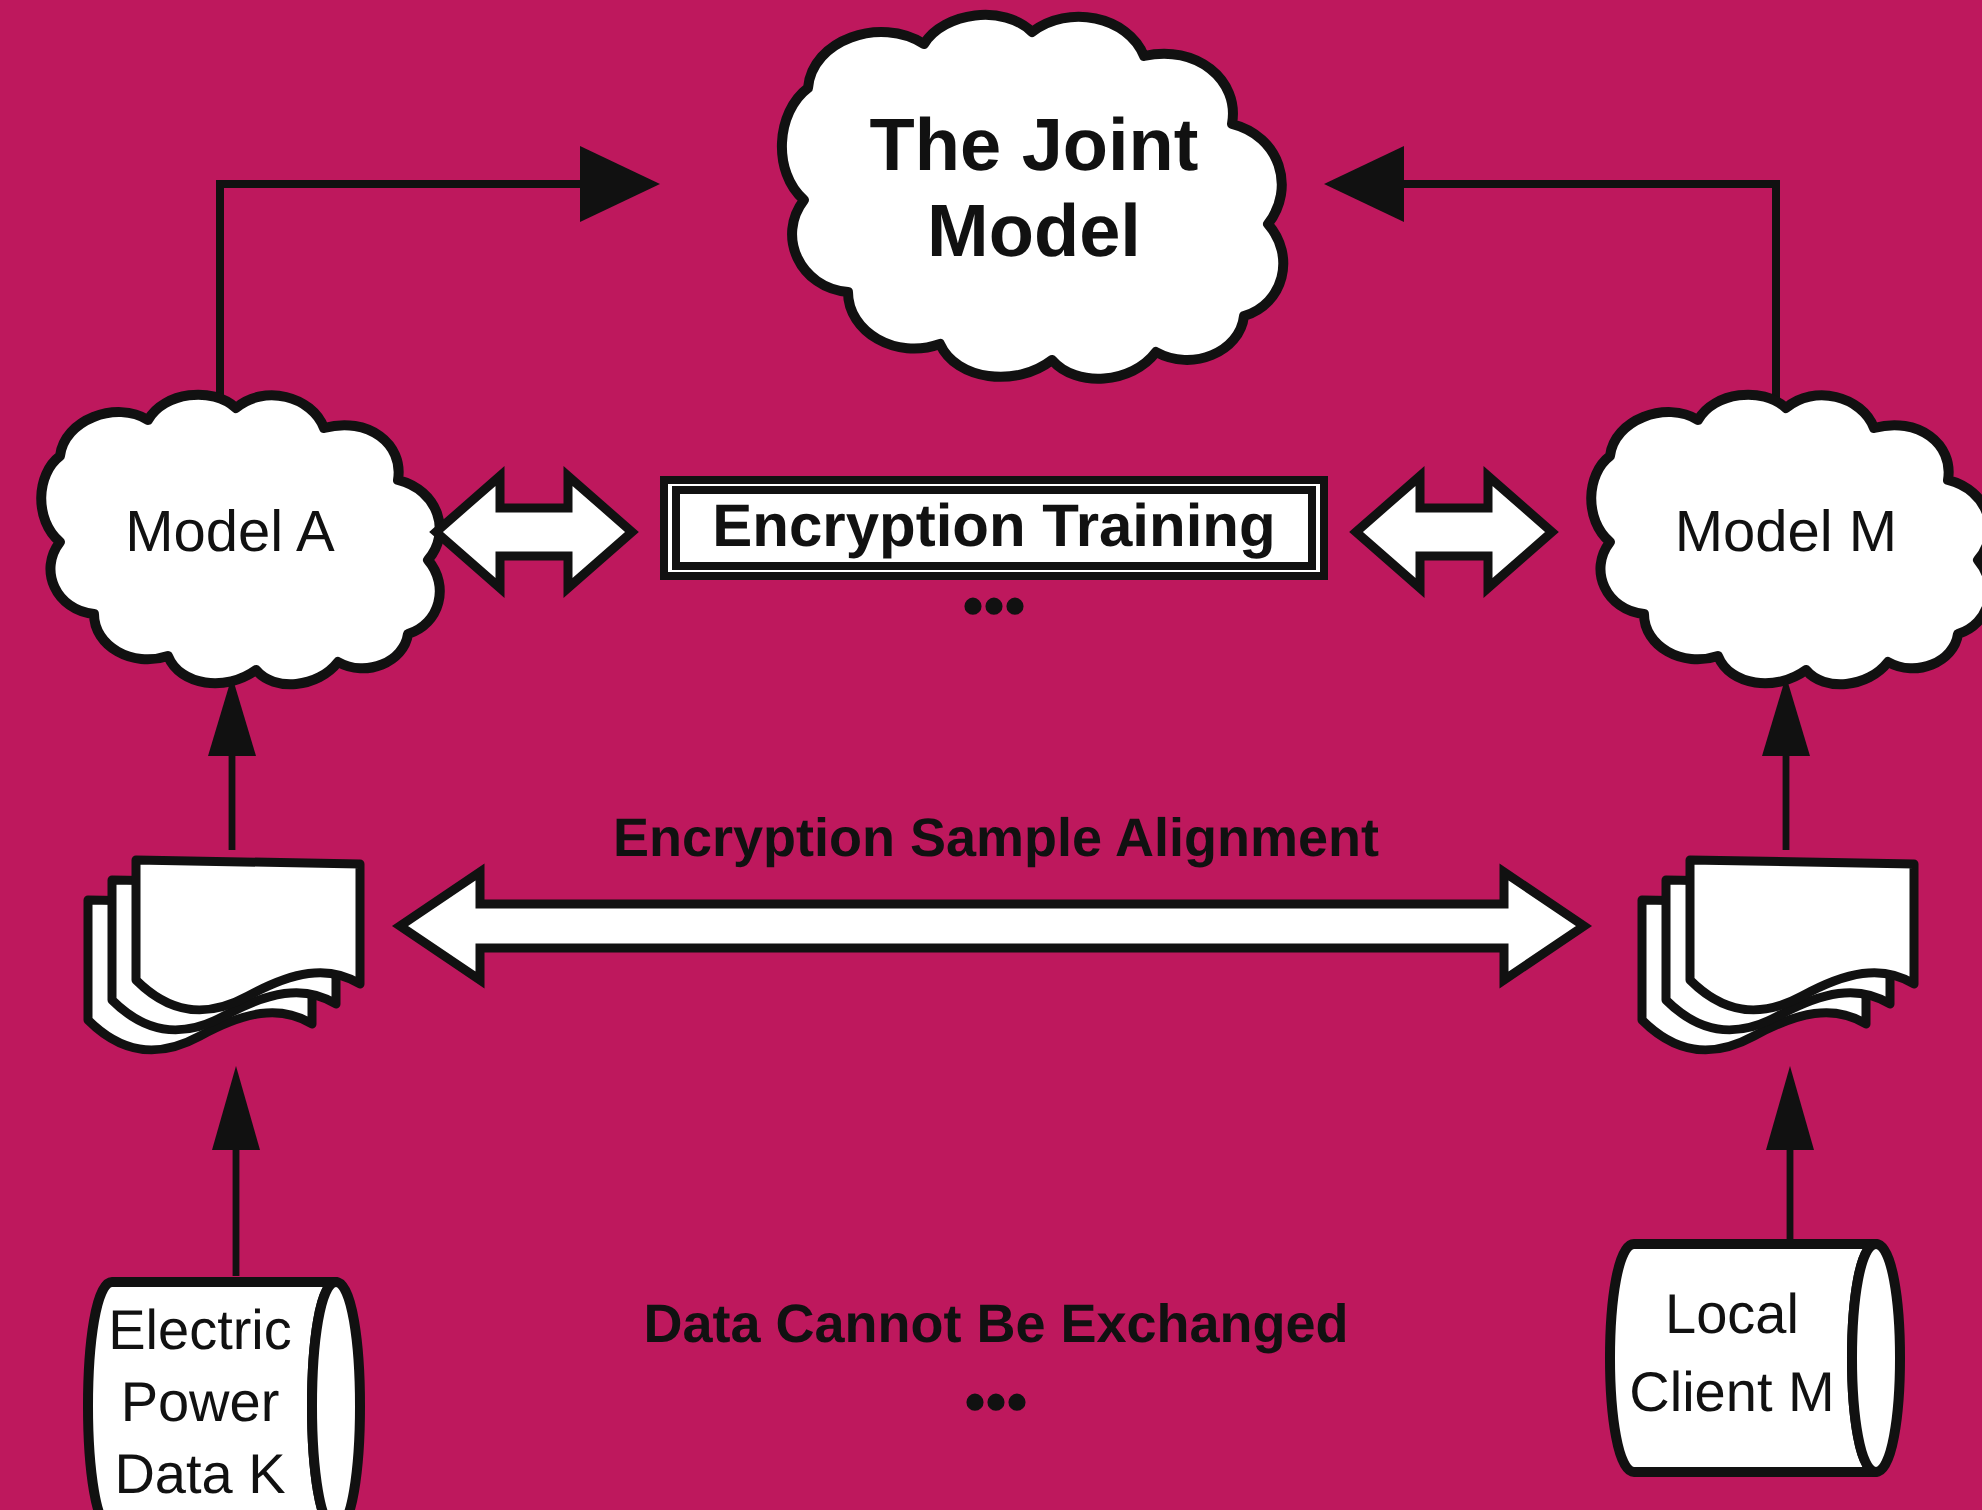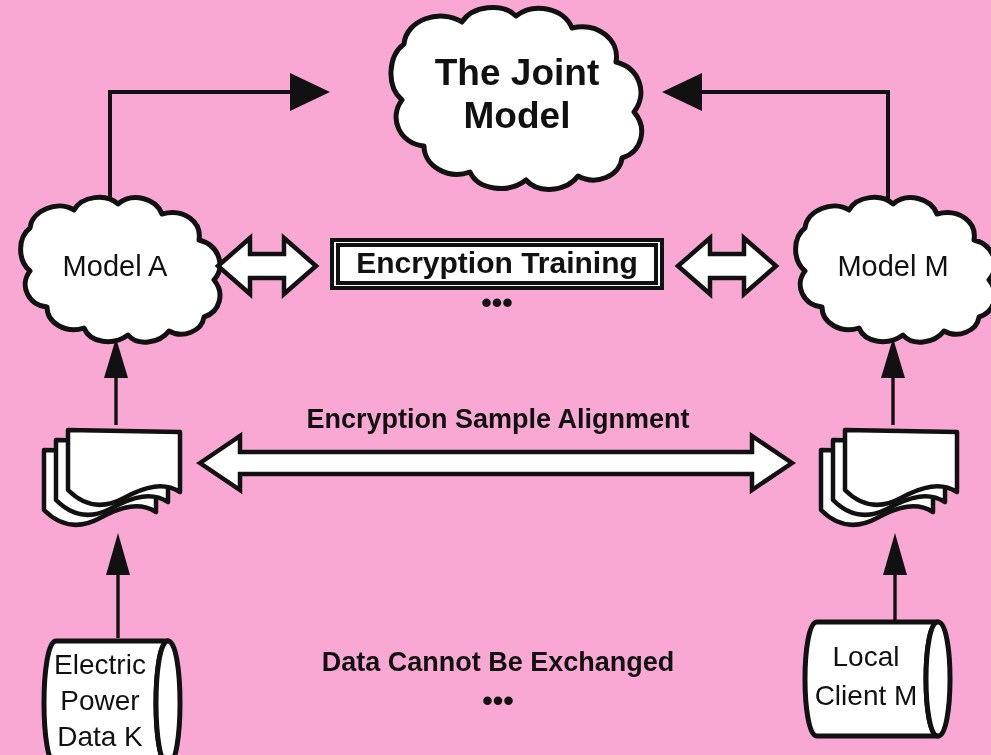--- a/index.html
+++ b/index.html
@@ -7,21 +7,21 @@
     padding: 0;
     background: #ffffff;
   }
   body {
     font-family: "Liberation Sans", sans-serif;
   }
   #diagram-root {
     position: relative;
     width: 991px;
     height: 755px;
-    background: #f9a8d4;
+    background: #be185d;
     overflow: hidden;
   }
   svg#diagram-svg {
     display: block;
     width: 991px;
     height: 755px;
   }
   .shape-stroke {
     fill: #ffffff;
     stroke: #111111;

